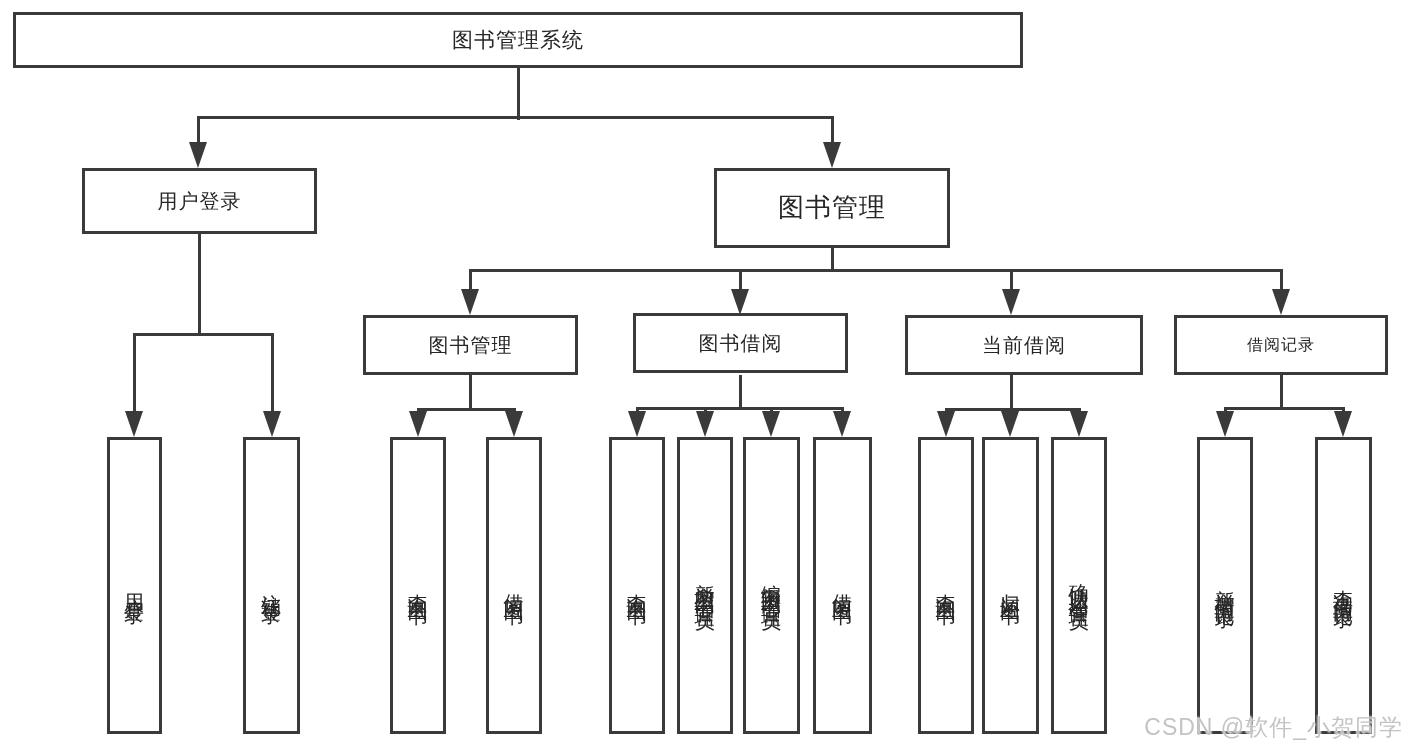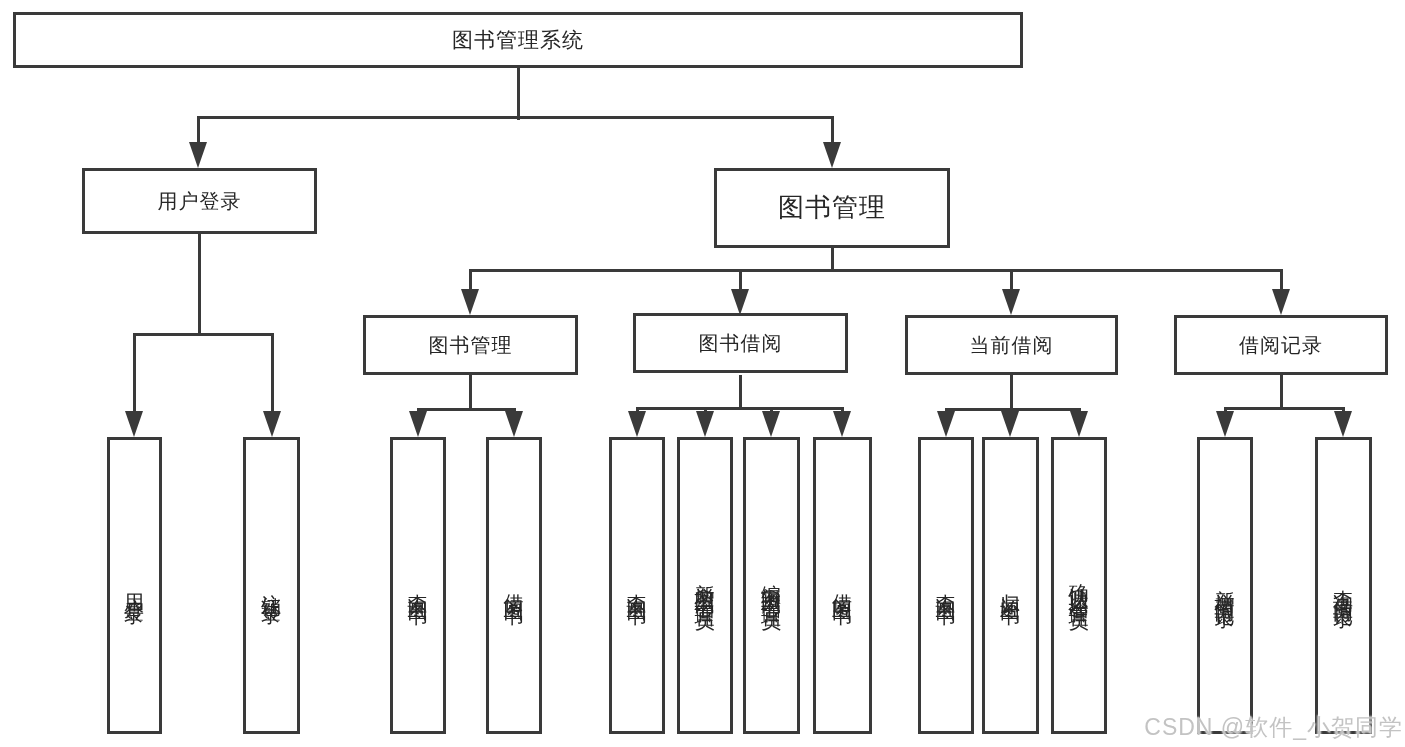--- a/index.html
+++ b/index.html
@@ -106,24 +106,24 @@
       </div>
       <div class="node" style="left: 714px; top: 168px; width: 236px; height: 80px; font-size: 26px;">
         <span class="label">图书管理</span>
       </div>
       <div class="node" style="left: 363px; top: 315px; width: 215px; height: 60px; font-size: 20px;">
         <span class="label">图书管理</span>
       </div>
       <div class="node" style="left: 633px; top: 313px; width: 215px; height: 60px; font-size: 20px;">
         <span class="label">图书借阅</span>
       </div>
-      <div class="node" style="left: 905px; top: 315px; width: 213px; height: 60px; font-size: 20px;">
+      <div class="node" style="left: 905px; top: 315px; width: 238px; height: 60px; font-size: 20px;">
         <span class="label">当前借阅</span>
       </div>
-      <div class="node" style="left: 1174px; top: 315px; width: 214px; height: 60px; font-size: 20px;">
+      <div class="node" style="left: 1174px; top: 315px; width: 214px; height: 60px; font-size: 16px;">
         <span class="label">借阅记录</span>
       </div>
       <div class="node vertical" style="left: 107px; top: 437px; width: 55px; height: 297px; font-size: 20px;">
         <span class="label">用户登录</span>
       </div>
       <div class="node vertical" style="left: 243px; top: 437px; width: 57px; height: 297px; font-size: 20px;">
         <span class="label">注销登录</span>
       </div>
       <div class="node vertical" style="left: 390px; top: 437px; width: 56px; height: 297px; font-size: 20px;">
         <span class="label">查询图书</span>

